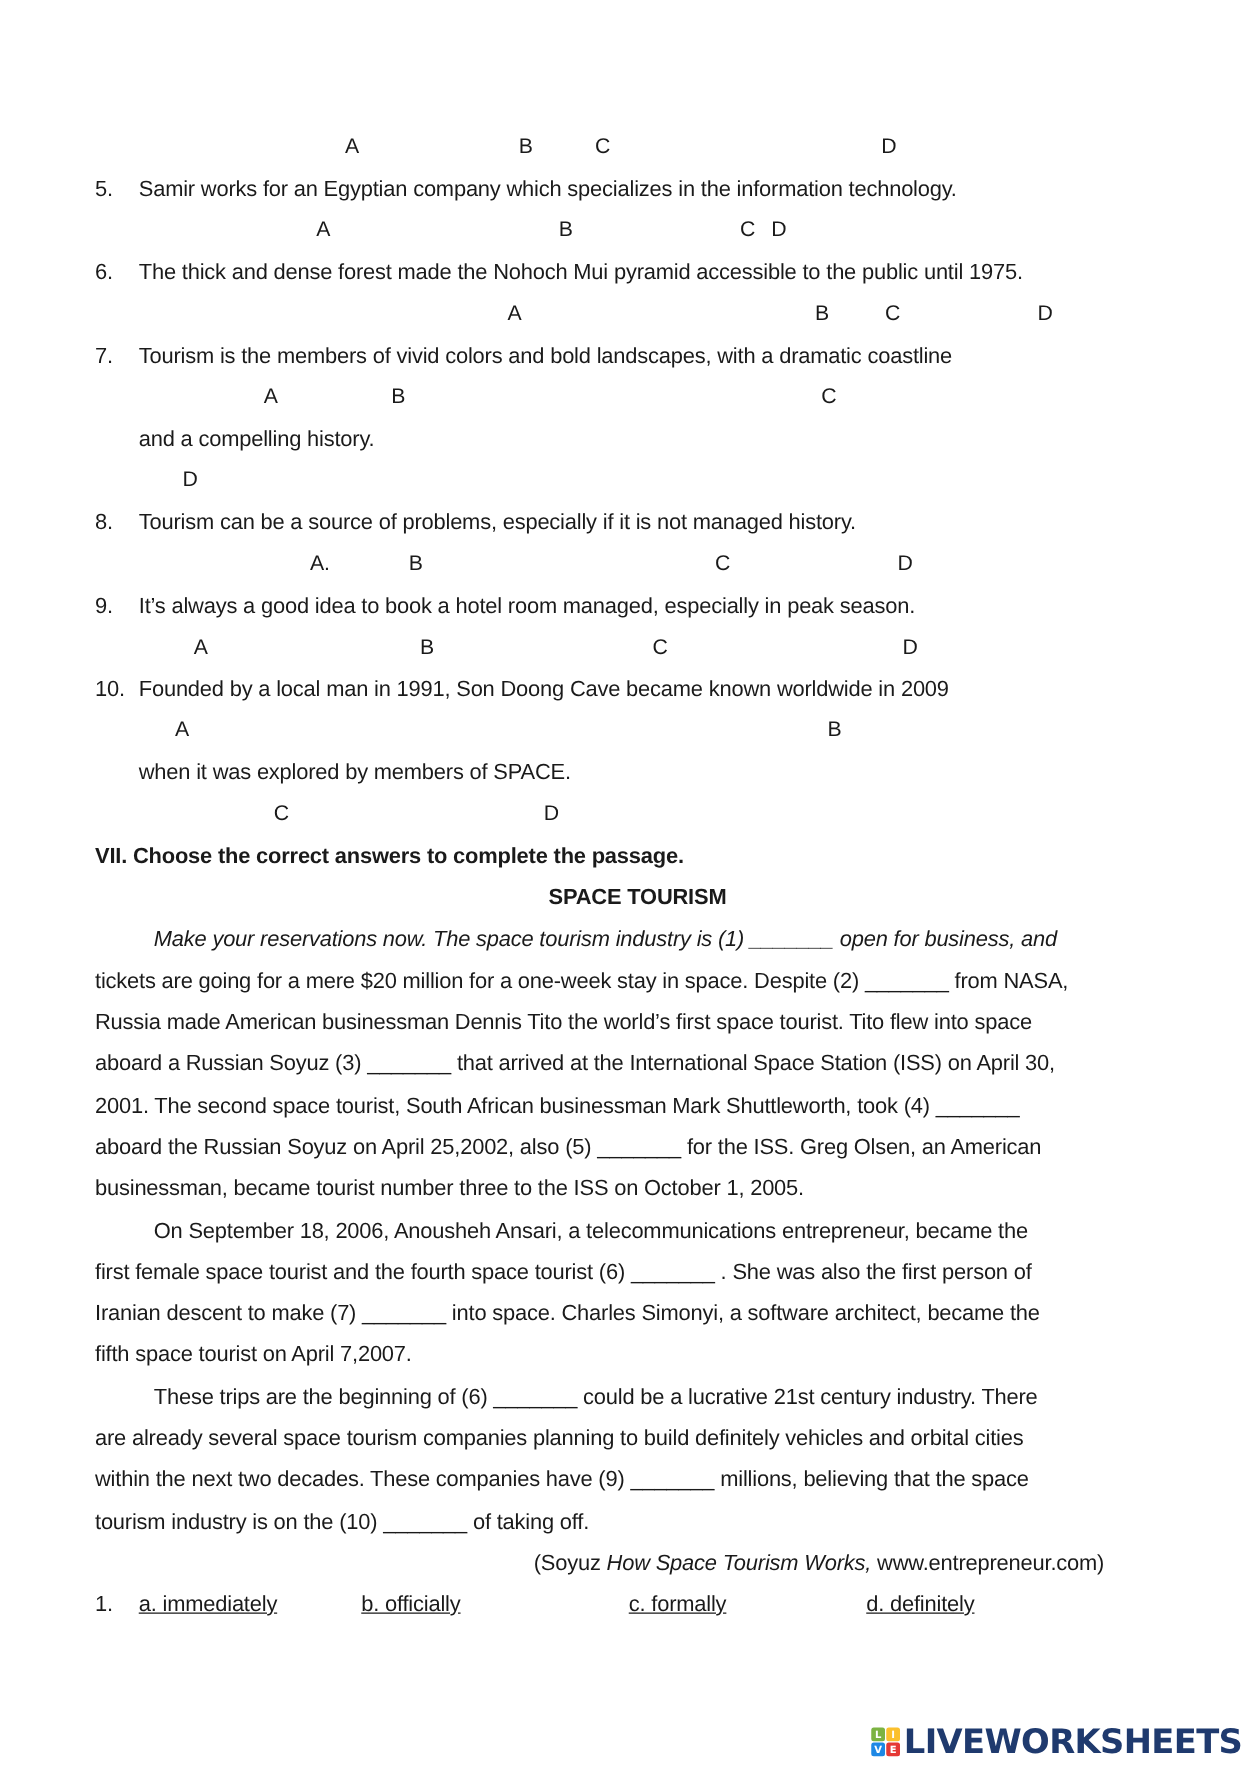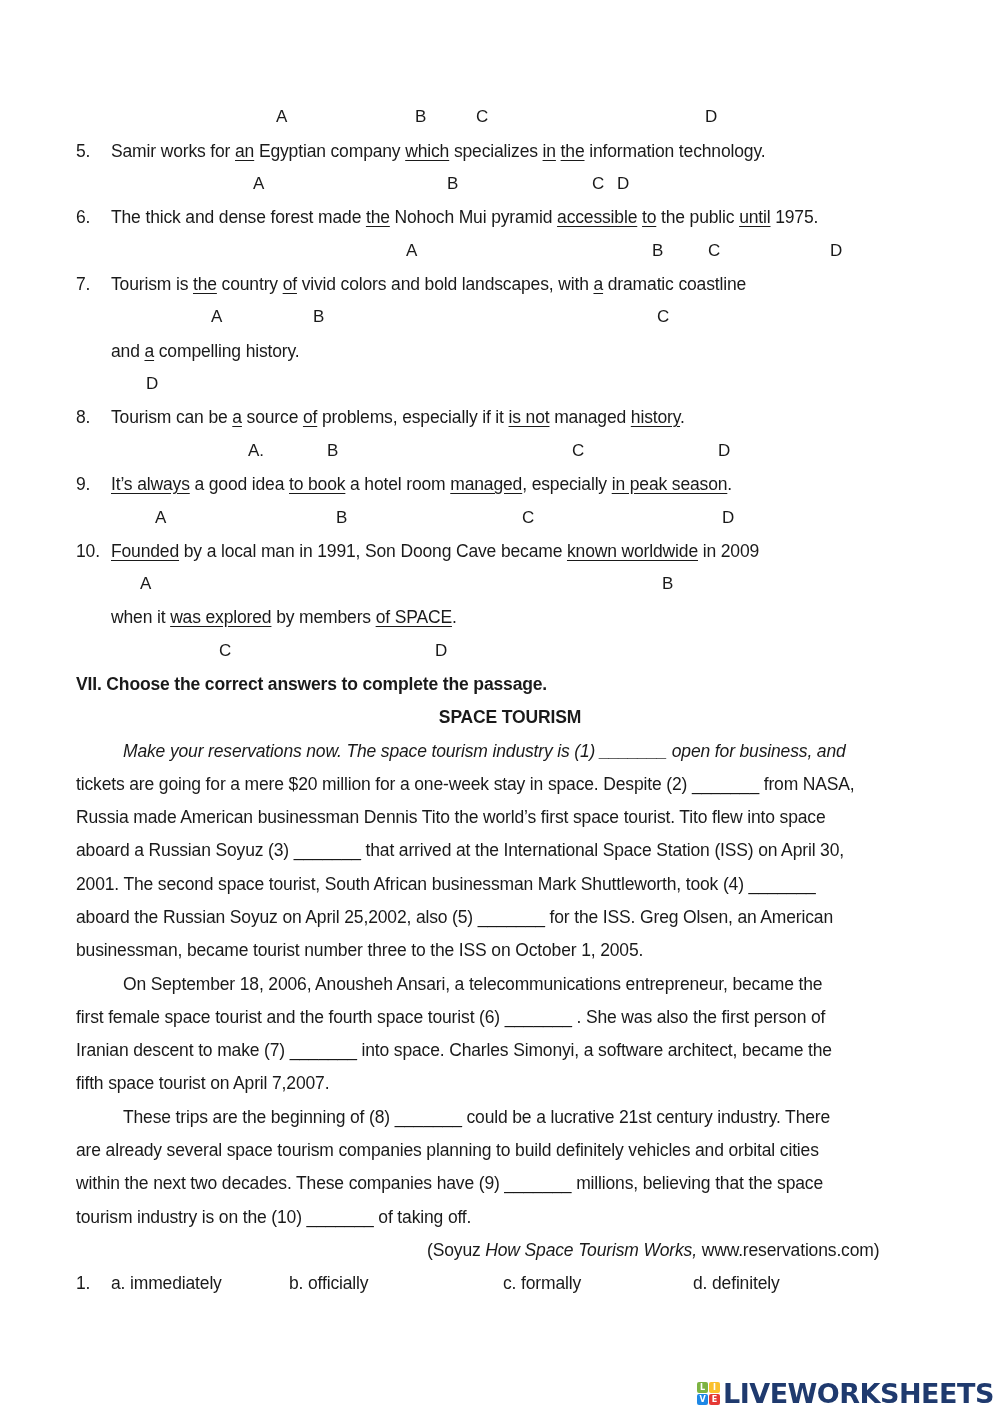--- a/index.html
+++ b/index.html
@@ -4,29 +4,29 @@
 <style>
   html, body { margin: 0; padding: 0; }
   body {
     width: 1000px; height: 1413px; background: #ffffff; position: relative; overflow: hidden;
     font-family: "Liberation Sans", sans-serif; color: #1a1a1a;
   }
   .line {
     position: absolute; left: 0; white-space: nowrap;
     font-size: 17.5px; line-height: 20px; letter-spacing: -0.15px;
   }
-  .u { text-decoration: underline; text-underline-offset: 3px; }
+  .u { text-underline-offset: 3px; }
   .num { position: absolute; left: 76px; }
   .txt { position: absolute; left: 111px; }
   .letter { position: absolute; font-size: 17px; }
   .bold { font-weight: bold; }
   .center { left: 0; width: 1020px; text-align: center; }
   .para { position: absolute; left: 76px; text-align: center; }
   .ital { font-style: italic; }
-  .opt { position: absolute; }
+  .opt { position: absolute; text-decoration: underline; }
   .logo {
     position: absolute; left: 697px; top: 1378px; height: 30px; display: flex; align-items: center;
   }
   .live-grid {
     display: grid; grid-template-columns: 11px 11px; grid-template-rows: 11px 11px; gap: 1px; margin-right: 3px;
   }
   .live-grid span {
     display: flex; align-items: center; justify-content: center; font-size: 8px; font-weight: bold; color: #fff; border-radius: 2px;
     font-family: "DejaVu Sans", sans-serif;
   }
@@ -61,21 +61,21 @@
 </div>
 <div class="line" style="top:241px;">
   <span class="letter" style="left:406px;">A</span>
   <span class="letter" style="left:652px;">B</span>
   <span class="letter" style="left:708px;">C</span>
   <span class="letter" style="left:830px;">D</span>
 </div>
 
 <div class="line" style="top:274px;">
   <span class="num">7.</span>
-  <span class="txt"><span>Tourism is </span><span class="u">the</span><span> country </span><span class="u">of</span><span> vivid colors and bold landscapes, with </span><span class="u">a</span><span> dramatic coastline</span></span>
+  <span class="txt"><span>Tourism is </span><span class="u">the</span><span> members </span><span class="u">of</span><span> vivid colors and bold landscapes, with </span><span class="u">a</span><span> dramatic coastline</span></span>
 </div>
 <div class="line" style="top:307px;">
   <span class="letter" style="left:211px;">A</span>
   <span class="letter" style="left:313px;">B</span>
   <span class="letter" style="left:657px;">C</span>
 </div>
 <div class="line" style="top:341px;">
   <span class="txt"><span>and </span><span class="u">a</span><span> compelling history.</span></span>
 </div>
 <div class="line" style="top:374px;">
@@ -159,35 +159,35 @@
   <div class="line" style="top:1040px;">
       <span class="para">Iranian descent to make (7) _______ into space. Charles Simonyi, a software architect, became the</span>
     </div>
   <div class="line" style="top:1073px;">
       <span class="para">fifth space tourist on April 7,2007.</span>
     </div>
 </div>
 
 <div>
   <div class="line" style="top:1107px;">
-      <span class="para" style="left:123px;">These trips are the beginning of (8) _______ could be a lucrative 21st century industry. There</span>
+      <span class="para" style="left:123px;">These trips are the beginning of (6) _______ could be a lucrative 21st century industry. There</span>
     </div>
   <div class="line" style="top:1140px;">
       <span class="para">are already several space tourism companies planning to build definitely vehicles and orbital cities</span>
     </div>
   <div class="line" style="top:1173px;">
       <span class="para">within the next two decades. These companies have (9) _______ millions, believing that the space</span>
     </div>
   <div class="line" style="top:1207px;">
       <span class="para">tourism industry is on the (10) _______ of taking off.</span>
     </div>
 </div>
 
 <div class="line" style="top:1240px;">
-  <span class="para" style="left:427px;"><span>(Soyuz </span><span class="ital">How Space Tourism Works,</span><span> www.reservations.com)</span></span>
+  <span class="para" style="left:427px;"><span>(Soyuz </span><span class="ital">How Space Tourism Works,</span><span> www.entrepreneur.com)</span></span>
 </div>
 
 <div class="line" style="top:1273px;">
   <span class="num">1.</span>
   <span class="opt" style="left:111px;">a. immediately</span>
   <span class="opt" style="left:289px;">b. officially</span>
   <span class="opt" style="left:503px;">c. formally</span>
   <span class="opt" style="left:693px;">d. definitely</span>
 </div>
 

